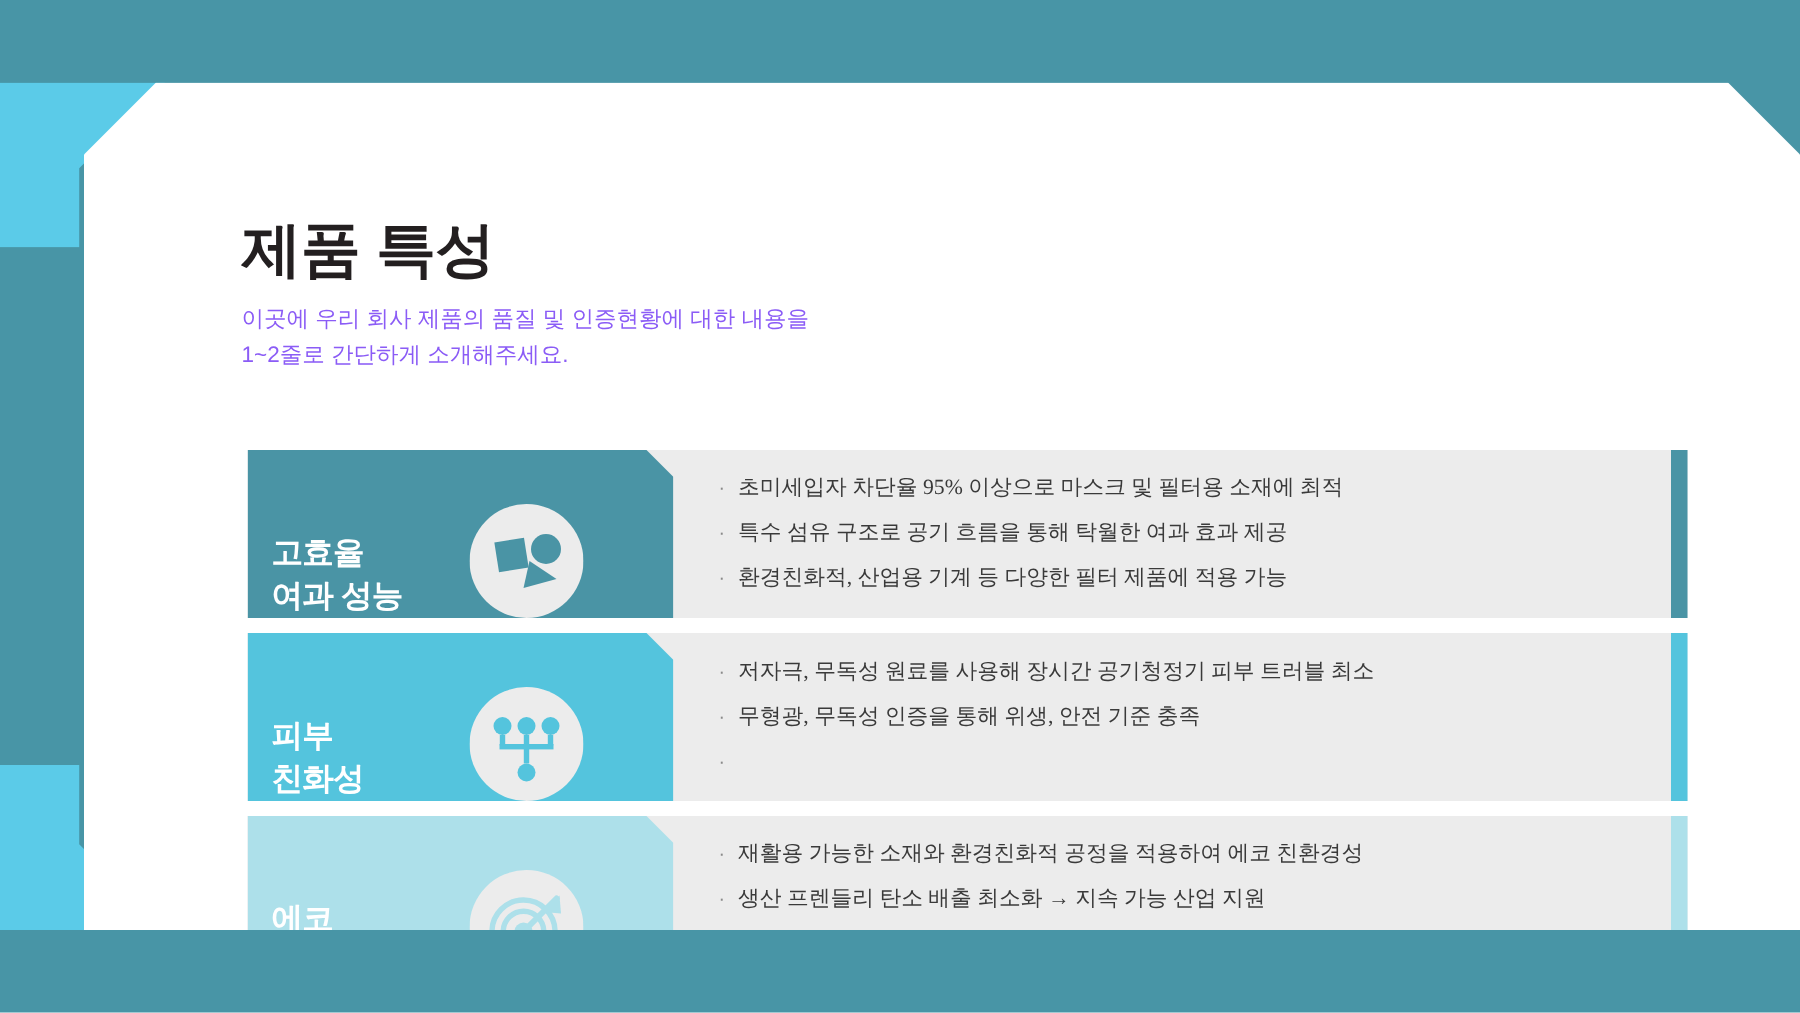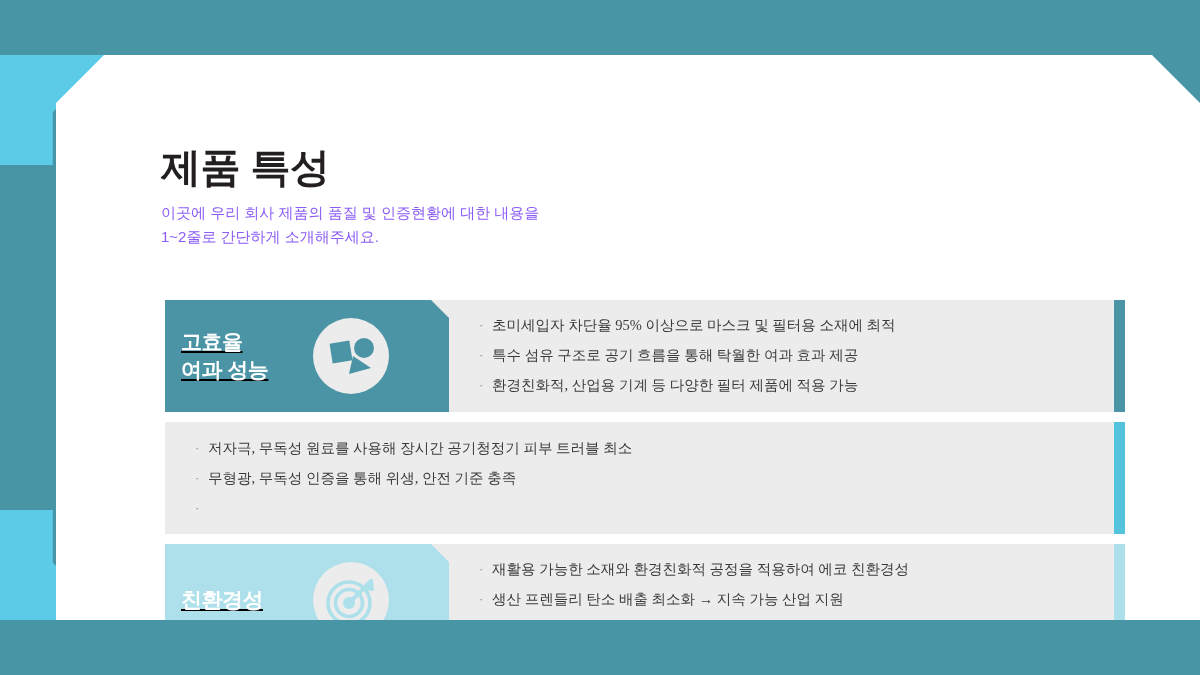--- a/index.html
+++ b/index.html
@@ -44,23 +44,22 @@
   .row-panel{
     position:absolute;left:0;top:0;right:0;height:112px;
     background:#ececec;
   }
   .row-accent-bar{
     position:absolute;top:0;right:0;width:11px;height:112px;
   }
   .row-label-block{
     position:relative;z-index:2;
     width:284px;height:112px;
-    display:flex;align-items:center;
+    display:flex;align-items:flex-end;
     clip-path:polygon(0 0,calc(100% - 18px) 0,100% 18px,100% 100%,0 100%);
-    text-decoration:underline;
   }
   .row-label-text{
     margin-left:16px;width:132px;
     color:#ffffff;font-size:21px;font-weight:bold;
     line-height:1.35;letter-spacing:-0.5px;
   }
   .row-label-text div{white-space:nowrap;}
   .row-icon-wrap{
     width:76px;height:76px;flex:none;
     display:flex;align-items:center;justify-content:center;
@@ -125,40 +124,61 @@
           <div class="bullet-item">
             <span class="bullet-dot">·</span>
             <span class="bullet-text">환경친화적, 산업용 기계 등 다양한 필터 제품에 적용 가능</span>
           </div>
         </div>
       </div>
       <div class="feature-row">
         <div class="row-panel" style="background: rgb(236, 236, 236);">
           <div class="row-accent-bar" style="background: rgb(84, 196, 221);"></div>
         </div>
+        <div class="row-label-block" style="background: rgb(84, 196, 221);">
+          <div class="row-label-text">
+            <div>피부</div>
+            <div>친화성</div>
+          </div>
+          <div class="row-icon-wrap">
+            <svg viewBox="0 0 76 76" width="76" height="76">
+              <circle cx="38" cy="38" r="38" fill="#ececec"></circle>
+              <circle cx="22" cy="26" r="6" fill="#54c4dd"></circle>
+              <circle cx="38" cy="26" r="6" fill="#54c4dd"></circle>
+              <circle cx="54" cy="26" r="6" fill="#54c4dd"></circle>
+              <circle cx="38" cy="57" r="6" fill="#54c4dd"></circle>
+              <rect x="20" y="38" width="36" height="3.6" fill="#54c4dd"></rect>
+              <rect x="20.2" y="32" width="3.6" height="7" fill="#54c4dd"></rect>
+              <rect x="36.2" y="32" width="3.6" height="7" fill="#54c4dd"></rect>
+              <rect x="52.2" y="32" width="3.6" height="7" fill="#54c4dd"></rect>
+              <rect x="36.2" y="41" width="3.6" height="10" fill="#54c4dd"></rect>
+            </svg>
+          </div>
+        </div>
         <div class="row-bullets">
           <div class="bullet-item">
             <span class="bullet-dot">·</span>
             <span class="bullet-text">저자극, 무독성 원료를 사용해 장시간 공기청정기 피부 트러블 최소</span>
           </div>
           <div class="bullet-item">
             <span class="bullet-dot">·</span>
             <span class="bullet-text">무형광, 무독성 인증을 통해 위생, 안전 기준 충족</span>
           </div>
           <div class="bullet-item">
             <span class="bullet-dot">·</span>
           </div>
         </div>
       </div>
       <div class="feature-row">
         <div class="row-panel" style="background: rgb(236, 236, 236);">
           <div class="row-accent-bar" style="background: rgb(173, 224, 234);"></div>
         </div>
         <div class="row-label-block" style="background: rgb(173, 224, 234);">
           <div class="row-label-text">
+            <div>에코</div>
             <div>친환경성</div>
           </div>
           <div class="row-icon-wrap">
             <svg viewBox="0 0 76 76" width="76" height="76">
               <circle cx="38" cy="38" r="38" fill="#ececec"></circle>
               <circle cx="36" cy="41" r="21" fill="none" stroke="#ade0ea" stroke-width="3.6"></circle>
               <circle cx="36" cy="41" r="13.5" fill="none" stroke="#ade0ea" stroke-width="3.6"></circle>
               <circle cx="36" cy="41" r="6" fill="#ade0ea"></circle>
               <line x1="36" y1="41" x2="58" y2="19" stroke="#ade0ea" stroke-width="4" stroke-linecap="round"></line>
               <polygon points="60,17 61,29 49,28" fill="#ade0ea"></polygon>

